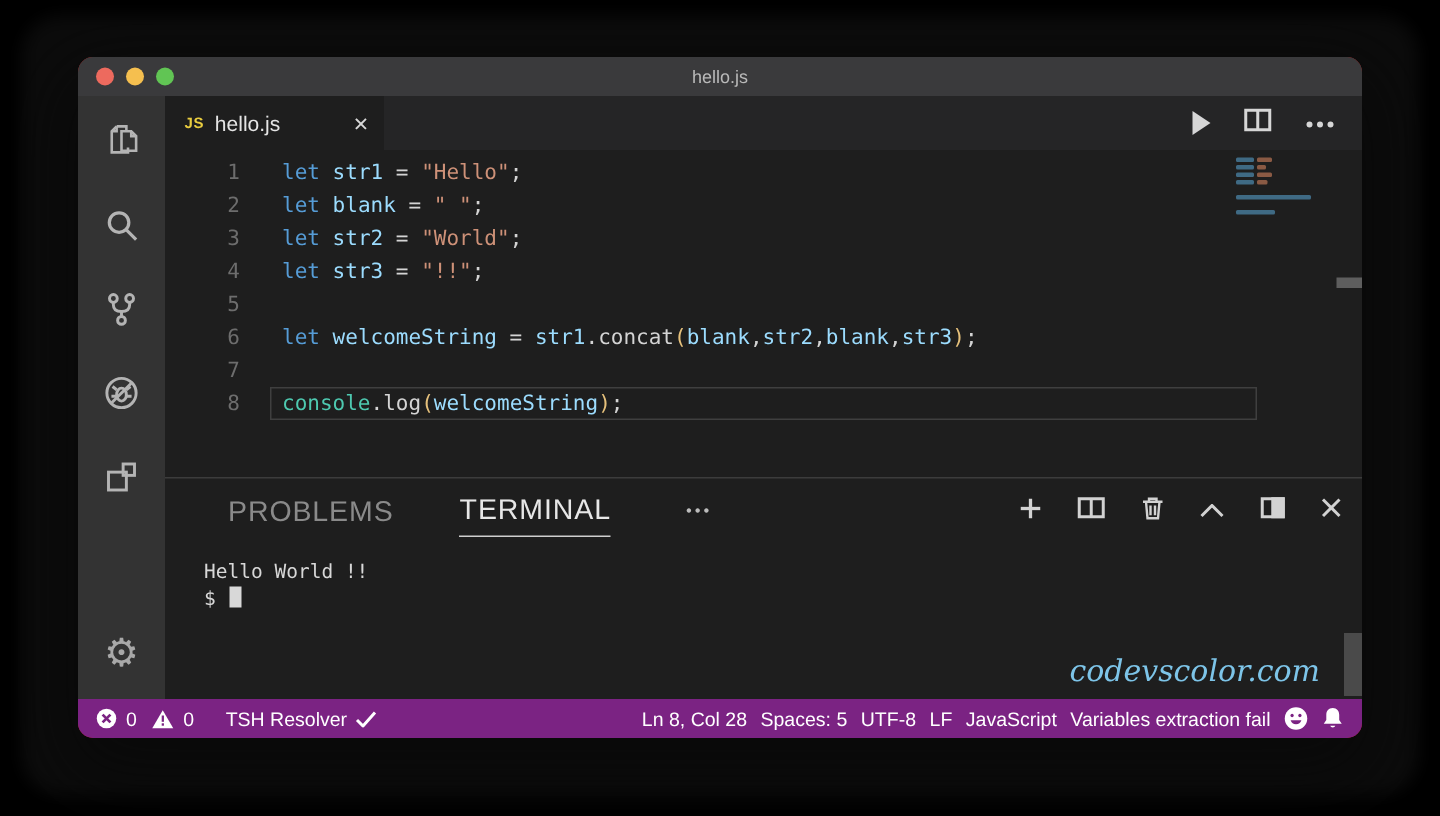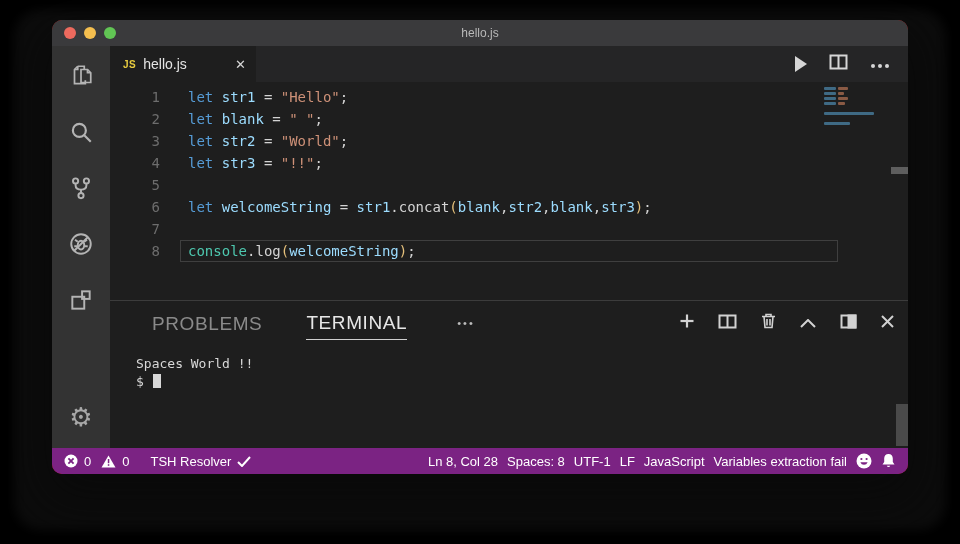--- a/index.html
+++ b/index.html
@@ -1,21 +1,21 @@
 <!DOCTYPE html>
 <html><head>
 <meta charset="utf-8">
 <style>
   * { margin:0; padding:0; box-sizing:border-box; }
   html,body { width:960px; height:544px; background:#000; overflow:hidden;
     font-family:"Liberation Sans", sans-serif; }
   .stage { position:relative; width:960px; height:544px; }
   .shadow { position:absolute; left:14px; top:10px; width:932px; height:520px;
     background:#0c0c0c; border-radius:26px; filter:blur(6px); }
-  .window { position:absolute; left:52px; top:20px; width:856px; height:454px;
+  .window { position:absolute; left:52px; top:38px; width:856px; height:454px;
     border-radius:10px; overflow:hidden; display:flex; flex-direction:column;
     background:#b91c1c; box-shadow:0 18px 50px 10px rgba(10,10,10,.95); }
 
   
   .titlebar { height:26px; background:#3a3a3c; display:flex; align-items:center;
     position:relative; flex:0 0 auto; }
   .lights { display:flex; gap:8px; margin-left:12px; }
   .light { width:12px; height:12px; border-radius:50%; }
   .win-title { position:absolute; left:0; right:0; text-align:center;
     font-size:12px; color:#b9b9b9; pointer-events:none; }
@@ -260,22 +260,23 @@
               </span>
               <span>
                 <svg width="13" height="13" viewBox="0 0 13 13" stroke="#d2d2d2" stroke-width="2">
                   <line x1="1" y1="1" x2="12" y2="12"></line>
                     <line x1="12" y1="1" x2="1" y2="12"></line>
                 </svg>
               </span>
             </div>
           </div>
           <div class="terminal">
-            <div class="t-line">Spaces World !!</div>
+            <div class="t-line">Hello World !!</div>
             <div class="t-line"><span>$ </span><span class="t-cursor"></span></div>
+            <div class="watermark">codevscolor.com</div>
             <div class="term-scrollbar"></div>
           </div>
         </div>
       </div>
     </div>
 
     <div class="statusbar" id="statusbar" style="background: rgb(123, 35, 131);">
       <div class="sb-left">
         <span class="sb-item">
           <svg class="sbi" width="14" height="14" viewBox="0 0 14 14">
@@ -293,22 +294,22 @@
         </span>
         <span class="sb-item sb-gap">
           <span>TSH Resolver</span>
           <svg class="sbi" width="14" height="11" viewBox="0 0 14 11" fill="none" stroke="#fff" stroke-width="2">
             <polyline points="1,6 5,10 13,1"></polyline>
           </svg>
         </span>
       </div>
       <div class="sb-right">
         <span class="sb-item">Ln 8, Col 28</span>
-        <span class="sb-item">Spaces: 8</span>
-        <span class="sb-item">UTF-1</span>
+        <span class="sb-item">Spaces: 5</span>
+        <span class="sb-item">UTF-8</span>
         <span class="sb-item">LF</span>
         <span class="sb-item">JavaScript</span>
         <span class="sb-item">Variables extraction fail</span>
         <span class="sb-item">
           <svg class="sbi" width="16" height="16" viewBox="0 0 16 16">
             <circle cx="8" cy="8" r="7.5" fill="#fff"></circle>
             <circle cx="5.4" cy="6" r="1.1" fill="#7b2383"></circle>
             <circle cx="10.6" cy="6" r="1.1" fill="#7b2383"></circle>
             <path d="M4.4 9.2 a3.8 3.8 0 0 0 7.2 0 Z" fill="#7b2383"></path>
           </svg>

